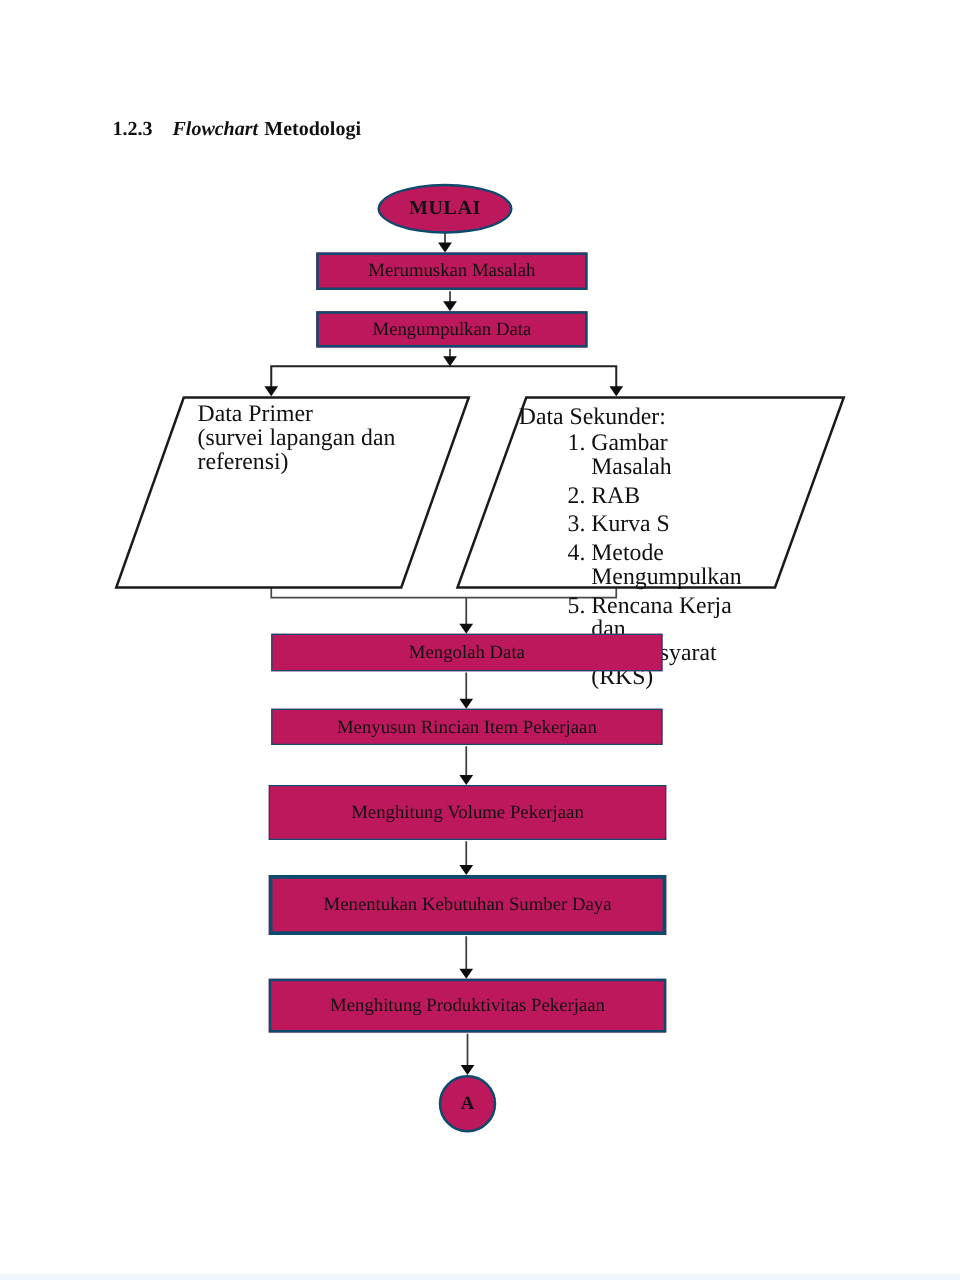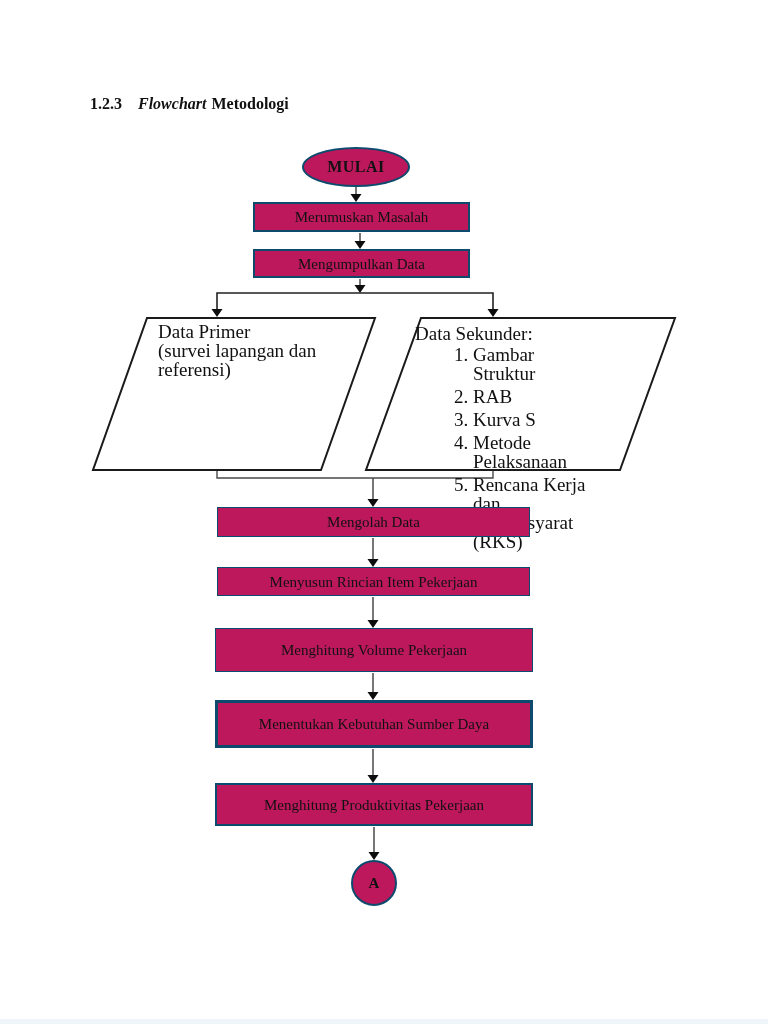--- a/index.html
+++ b/index.html
@@ -102,24 +102,24 @@
 
   <div class="para-content para-primer">
     <div class="para-title">Data Primer
 (survei lapangan dan
 referensi)</div>
   </div>
 
   <div class="para-content para-sekunder">
     <div class="para-title">Data Sekunder:</div>
     <ol>
-      <li>Gambar Struktur</li>
+      <li>Gambar Masalah</li>
       <li>RAB</li>
       <li>Kurva S</li>
-      <li>Metode Pelaksanaan</li>
+      <li>Metode Mengumpulkan</li>
       <li>Rencana Kerja dan
 Syarat-syarat (RKS)</li>
     </ol>
   </div>
 
   <div class="shape box-mengolah">
     <span>Mengolah Data</span>
   </div>
 
   <div class="shape box-menyusun">

